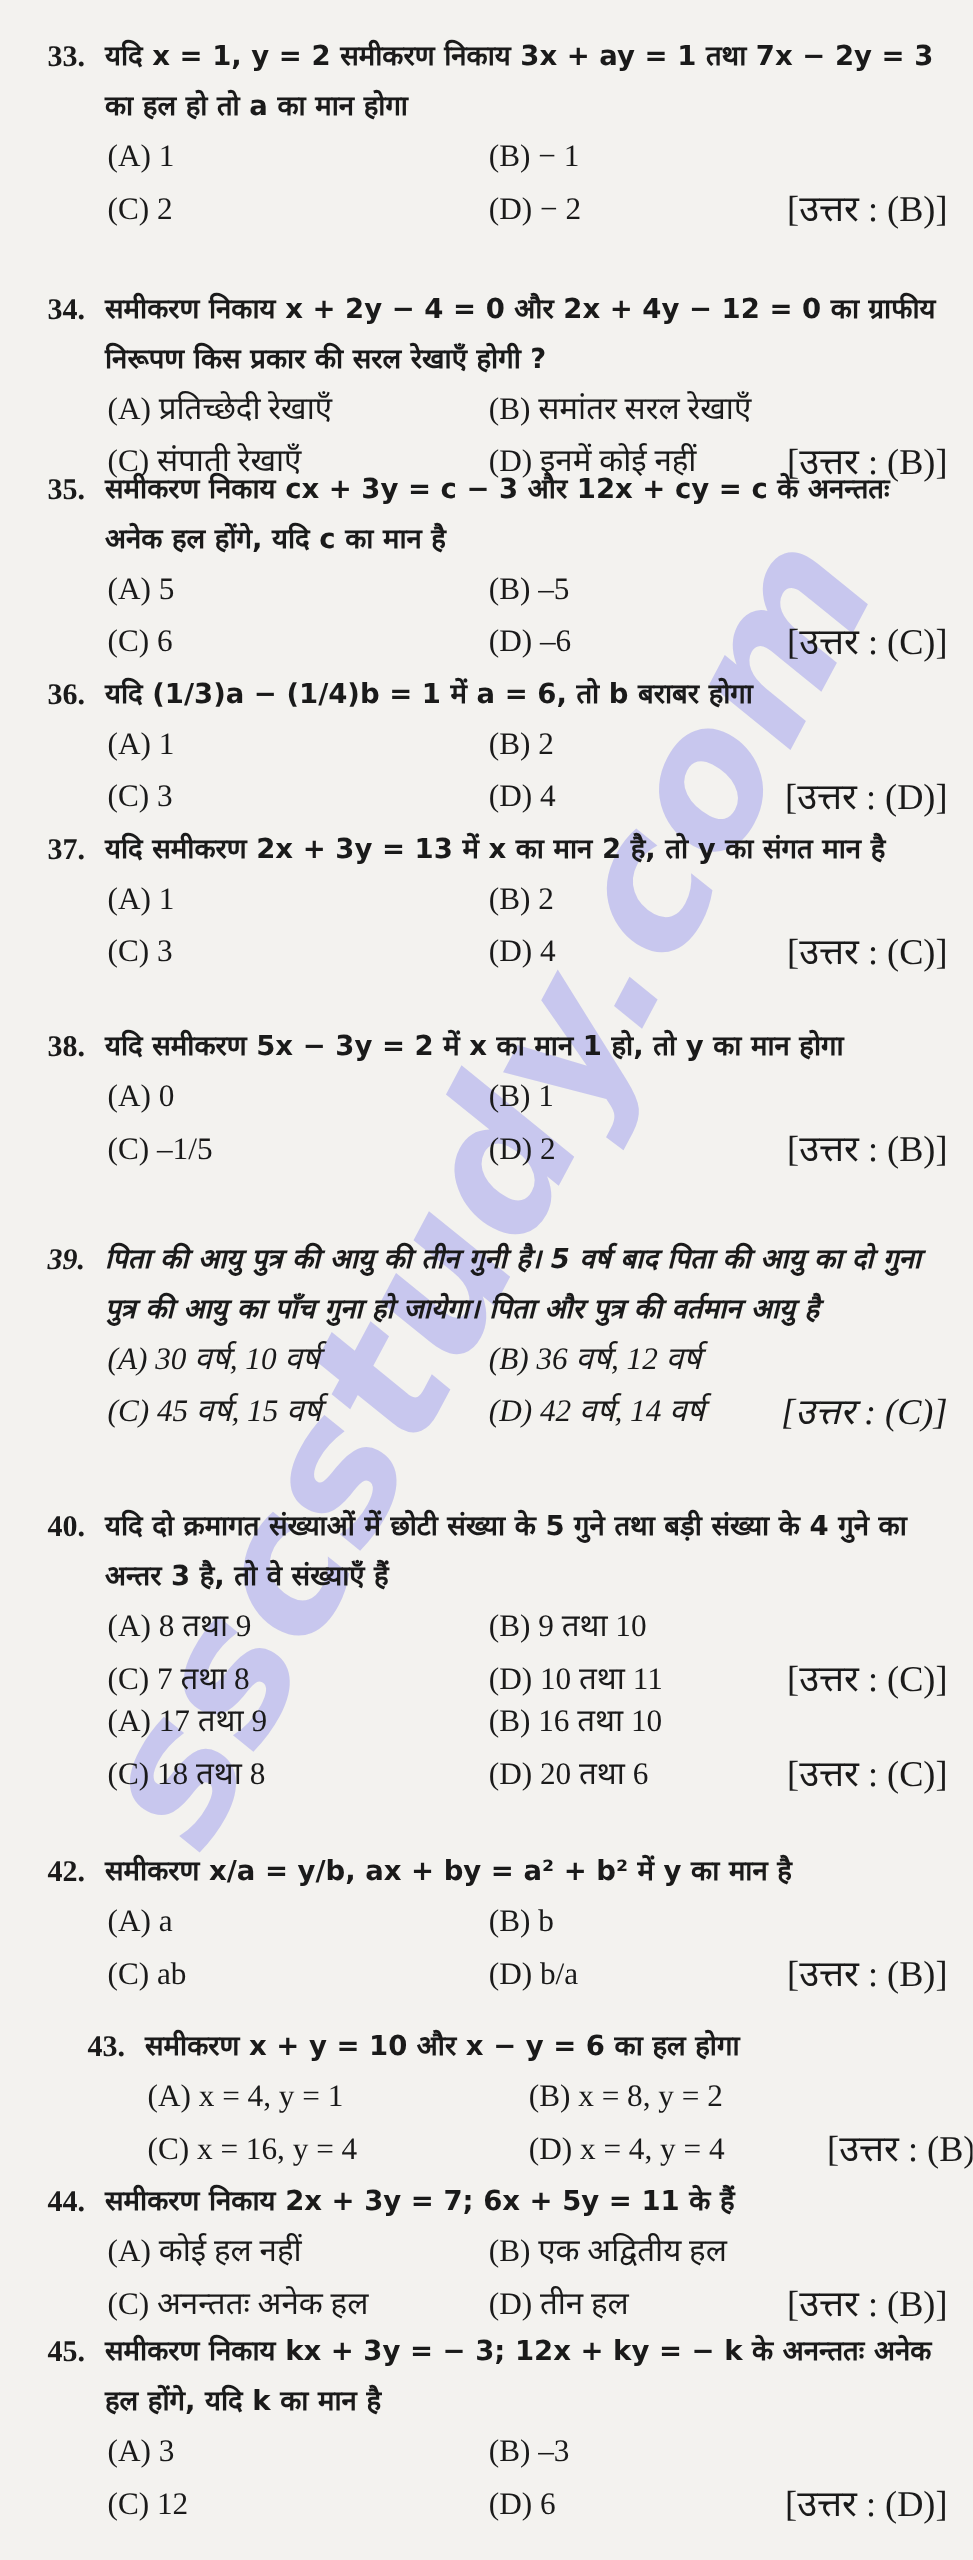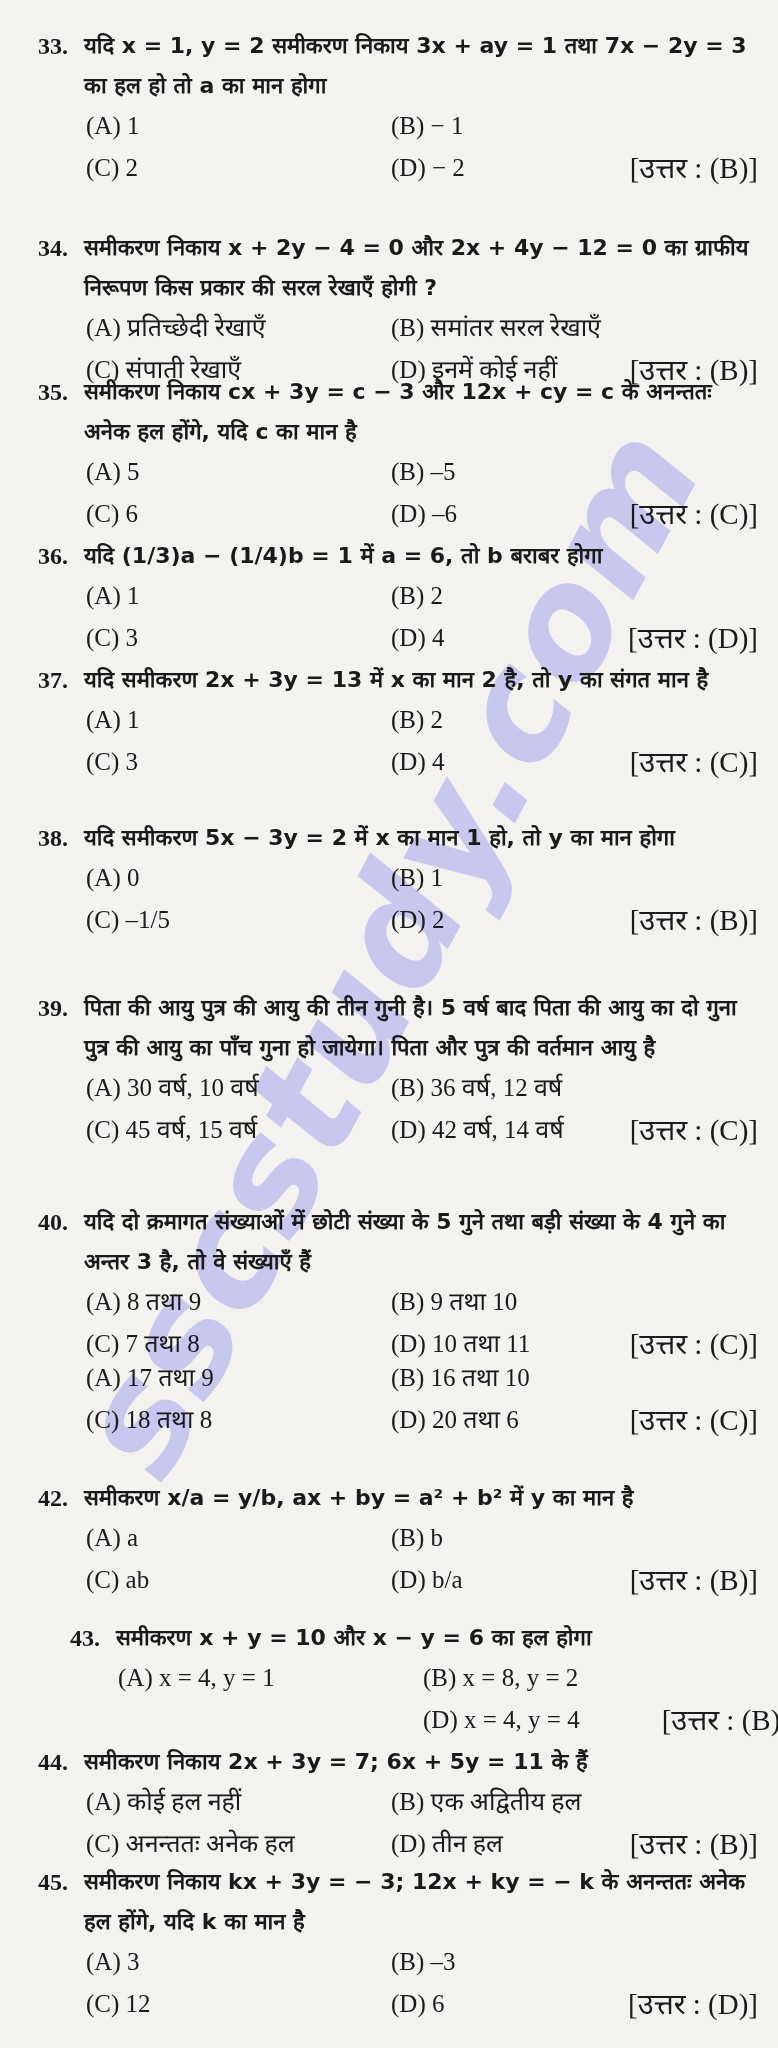--- a/index.html
+++ b/index.html
@@ -117,21 +117,21 @@
           <span class="stem-text">यदि समीकरण 5x − 3y = 2 में x का मान 1 हो, तो y का मान होगा</span>
         </div>
         <div class="opts">
           <span class="opt a">(A) 0</span>
           <span class="opt b">(B) 1</span>
           <span class="opt c">(C) –1/5</span>
           <span class="opt d">(D) 2</span>
           <span class="ans">[उत्तर : (B)]</span>
         </div>
       </div>
-      <div class="q" style="top: 988px;">
+      <div class="q" style="top: 988px; font-style: italic;">
         <div class="stem">
           <span class="num">39.</span>
           <span class="stem-text">पिता की आयु पुत्र की आयु की तीन गुनी है। 5 वर्ष बाद पिता की आयु का दो गुना पुत्र की आयु का पाँच गुना हो जायेगा। पिता और पुत्र की वर्तमान आयु है</span>
         </div>
         <div class="opts">
           <span class="opt a">(A) 30 वर्ष, 10 वर्ष</span>
           <span class="opt b">(B) 36 वर्ष, 12 वर्ष</span>
           <span class="opt c">(C) 45 वर्ष, 15 वर्ष</span>
           <span class="opt d">(D) 42 वर्ष, 14 वर्ष</span>
           <span class="ans">[उत्तर : (C)]</span>
@@ -173,20 +173,21 @@
         </div>
       </div>
       <div class="q" style="top: 1618px; margin-left: 32px;">
         <div class="stem">
           <span class="num">43.</span>
           <span class="stem-text">समीकरण x + y = 10 और x − y = 6 का हल होगा</span>
         </div>
         <div class="opts">
           <span class="opt a">(A) x = 4, y = 1</span>
           <span class="opt b">(B) x = 8, y = 2</span>
+          <span class="opt c">(C) x = 16, y = 4</span>
           <span class="opt d">(D) x = 4, y = 4</span>
           <span class="ans">[उत्तर : (B)]</span>
         </div>
       </div>
       <div class="q" style="top: 1742px;">
         <div class="stem">
           <span class="num">44.</span>
           <span class="stem-text">समीकरण निकाय 2x + 3y = 7; 6x + 5y = 11 के हैं</span>
         </div>
         <div class="opts">

